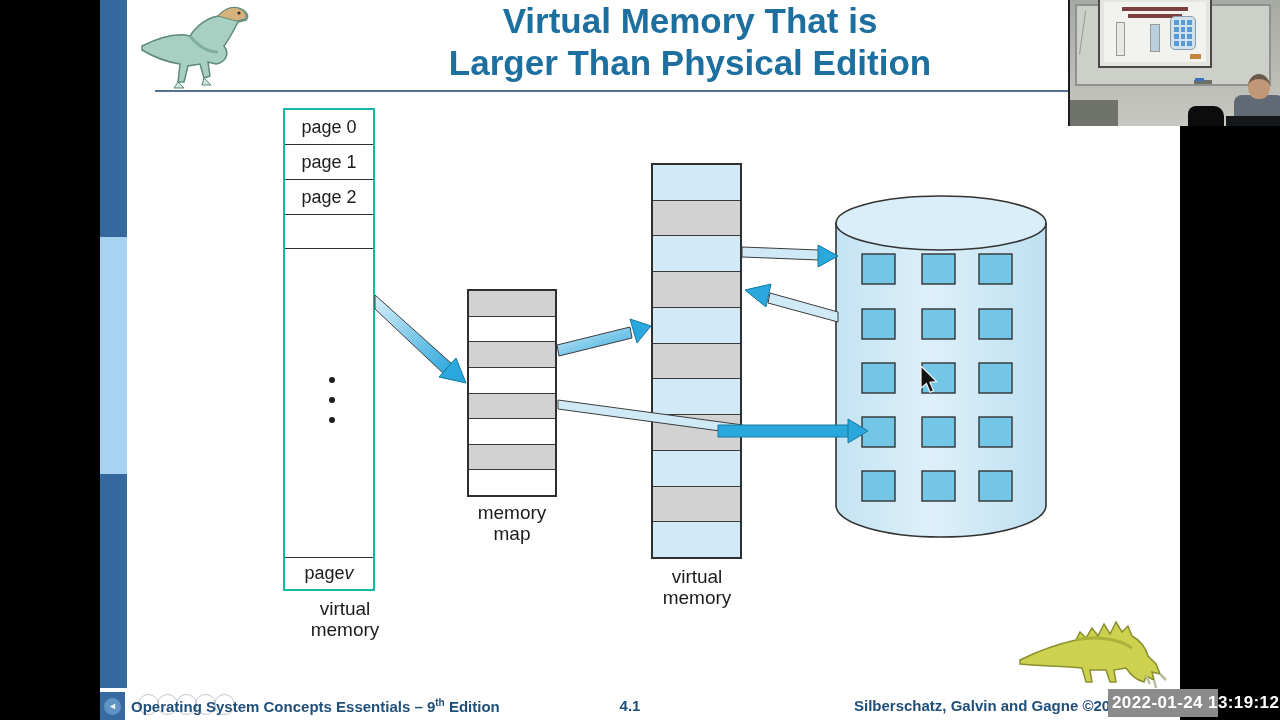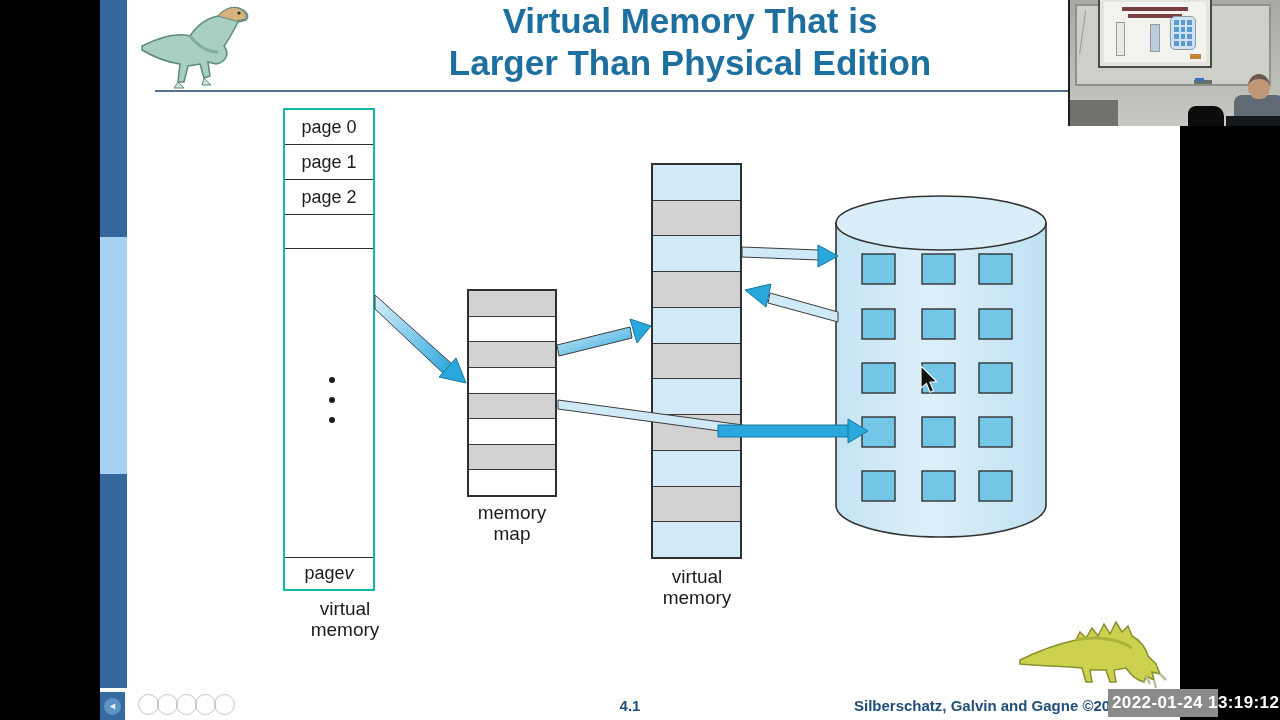--- a/index.html
+++ b/index.html
@@ -264,20 +264,23 @@
   </svg>
 
   <div class="prev-button">
     <div class="circ">◄</div>
   </div>
   <div class="ghost-circle" style="left:38px;"></div>
   <div class="ghost-circle" style="left:57px;"></div>
   <div class="ghost-circle" style="left:76px;"></div>
   <div class="ghost-circle" style="left:95px;"></div>
   <div class="ghost-circle" style="left:114px;"></div>
+  <div class="footer-text" style="left:31px;top:697px;">
+    <span>Operating System Concepts Essentials – 9</span><sup>th</sup><span> Edition</span>
+  </div>
   <div class="footer-text" style="left:508px;top:697px;width:44px;text-align:center;">4.1</div>
   <div class="footer-text" style="left:754px;top:697px;">Silberschatz, Galvin and Gagne ©2013</div>
 </div>
 
 <div class="webcam">
   <div class="whiteboard"></div>
   <div class="scribble"></div>
   <div class="proj-screen">
     <div class="mini-slide">
       <div class="mini-title" style="top:5px;width:66px;"></div>

